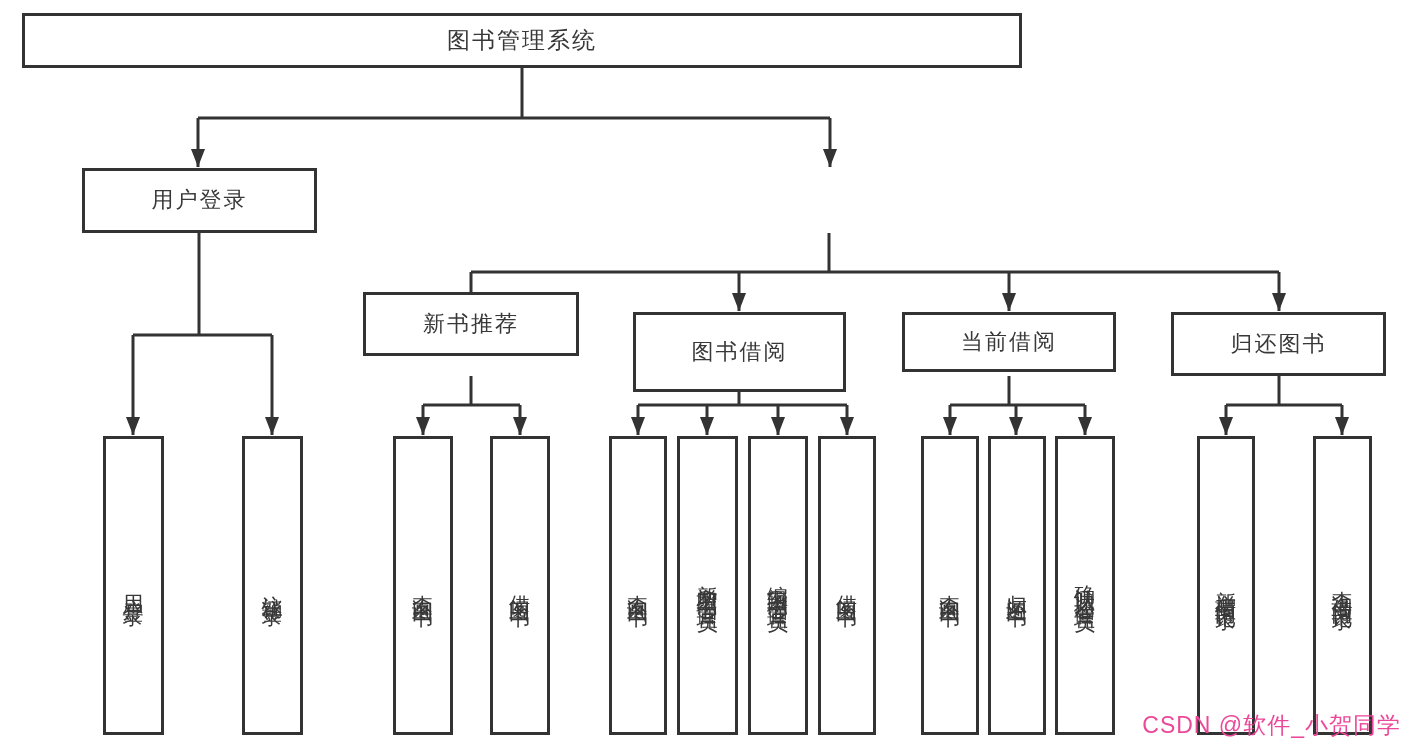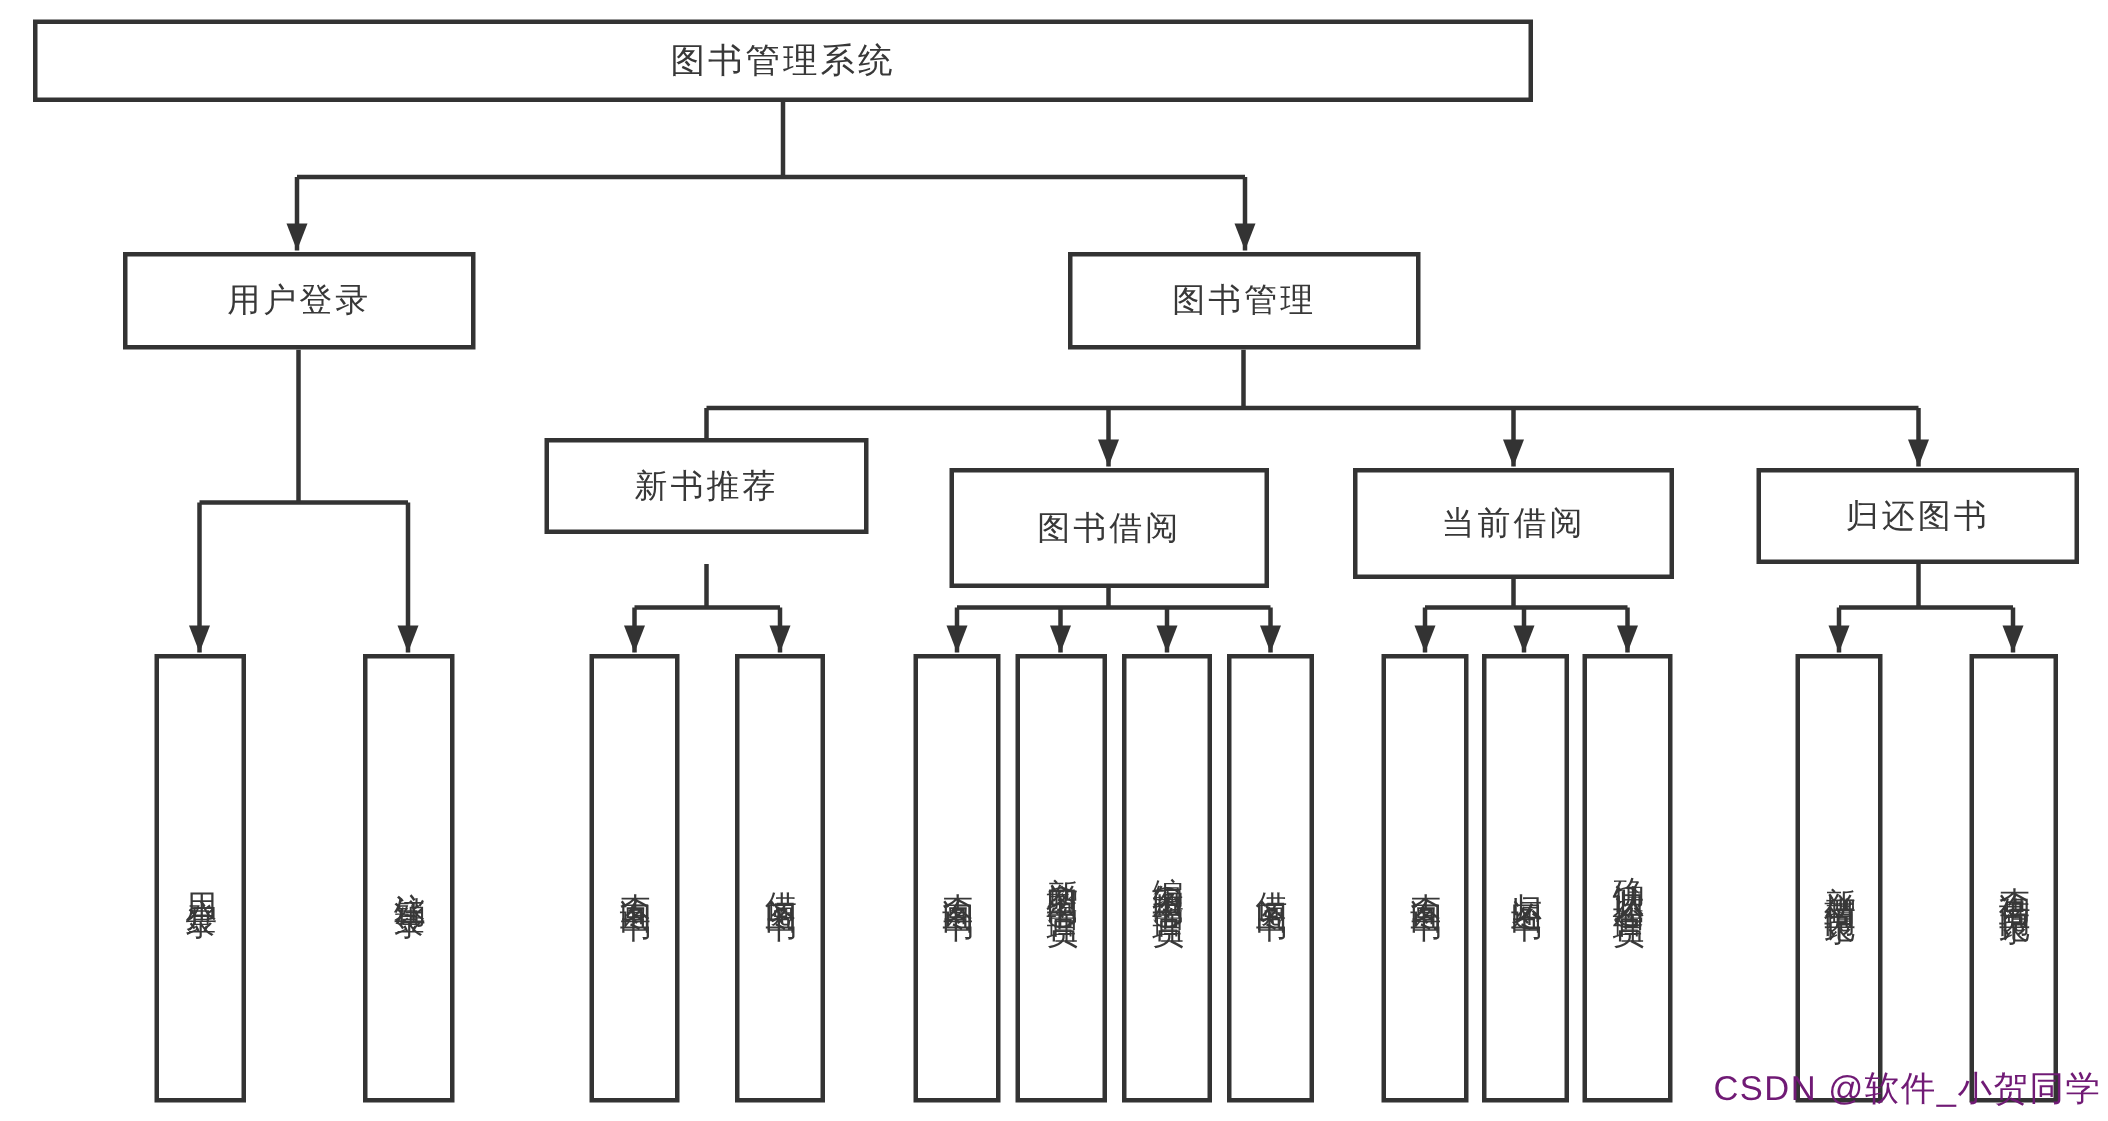--- a/index.html
+++ b/index.html
@@ -46,21 +46,21 @@
   .node.vertical {
     writing-mode: vertical-rl;
     font-size: 21px;
     letter-spacing: 4px;
     padding: 10px 0;
   }
   .watermark {
     position: absolute;
     right: 4px;
     bottom: 6px;
-    color: #701a75;
+    color: #ec4899;
     font-size: 23px;
     letter-spacing: 1px;
     white-space: nowrap;
   }
 </style>
 </head>
 <body>
 
 <div id="stage">
 
@@ -108,25 +108,24 @@
 
     <line x1="1279" y1="376" x2="1279" y2="405"></line>
     <line x1="1226" y1="405" x2="1342" y2="405"></line>
     <line x1="1226" y1="405" x2="1226" y2="435" marker-end="url(#arrow)"></line>
     <line x1="1342" y1="405" x2="1342" y2="435" marker-end="url(#arrow)"></line>
   </svg>
 
   <div class="node root-box" style="left:22px; top:13px; width:1000px; height:55px;">图书管理系统</div>
 
   <div class="node" style="left:82px; top:168px; width:235px; height:65px;">用户登录</div>
-  <div class="node" style="left:712px; top:168px; width:235px; height:65px;">图书管理</div>
 
   <div class="node" style="left:363px; top:292px; width:216px; height:64px;">新书推荐</div>
   <div class="node" style="left:633px; top:312px; width:213px; height:80px;">图书借阅</div>
-  <div class="node" style="left:902px; top:312px; width:214px; height:74px;">当前借阅</div>
+  <div class="node" style="left:902px; top:312px; width:214px; height:60px;">当前借阅</div>
   <div class="node" style="left:1171px; top:312px; width:215px; height:64px;">归还图书</div>
 
   <div class="node vertical" style="left:103px; top:436px; width:61px; height:299px;">用户登录</div>
   <div class="node vertical" style="left:242px; top:436px; width:61px; height:299px;">注销登录</div>
 
   <div class="node vertical" style="left:393px; top:436px; width:60px; height:299px;">查询图书</div>
   <div class="node vertical" style="left:490px; top:436px; width:60px; height:299px;">借阅图书</div>
 
   <div class="node vertical" style="left:609px; top:436px; width:58px; height:299px;">查询图书</div>
   <div class="node vertical" style="left:677px; top:436px; width:61px; height:299px;">新增图书（管理员）</div>

